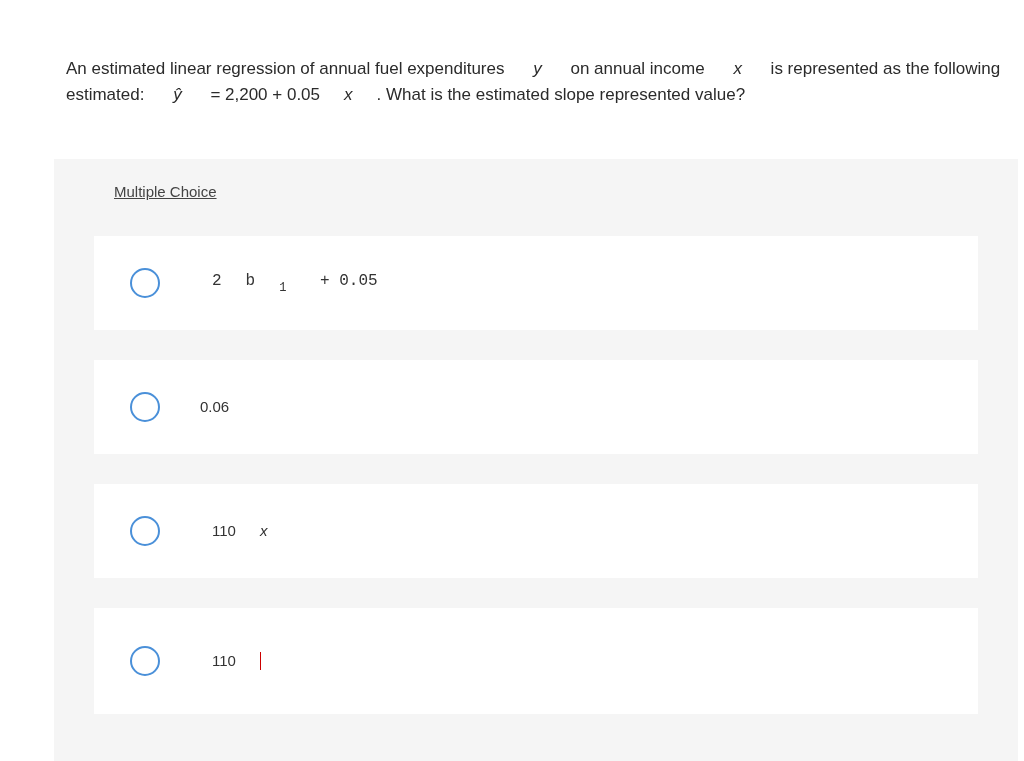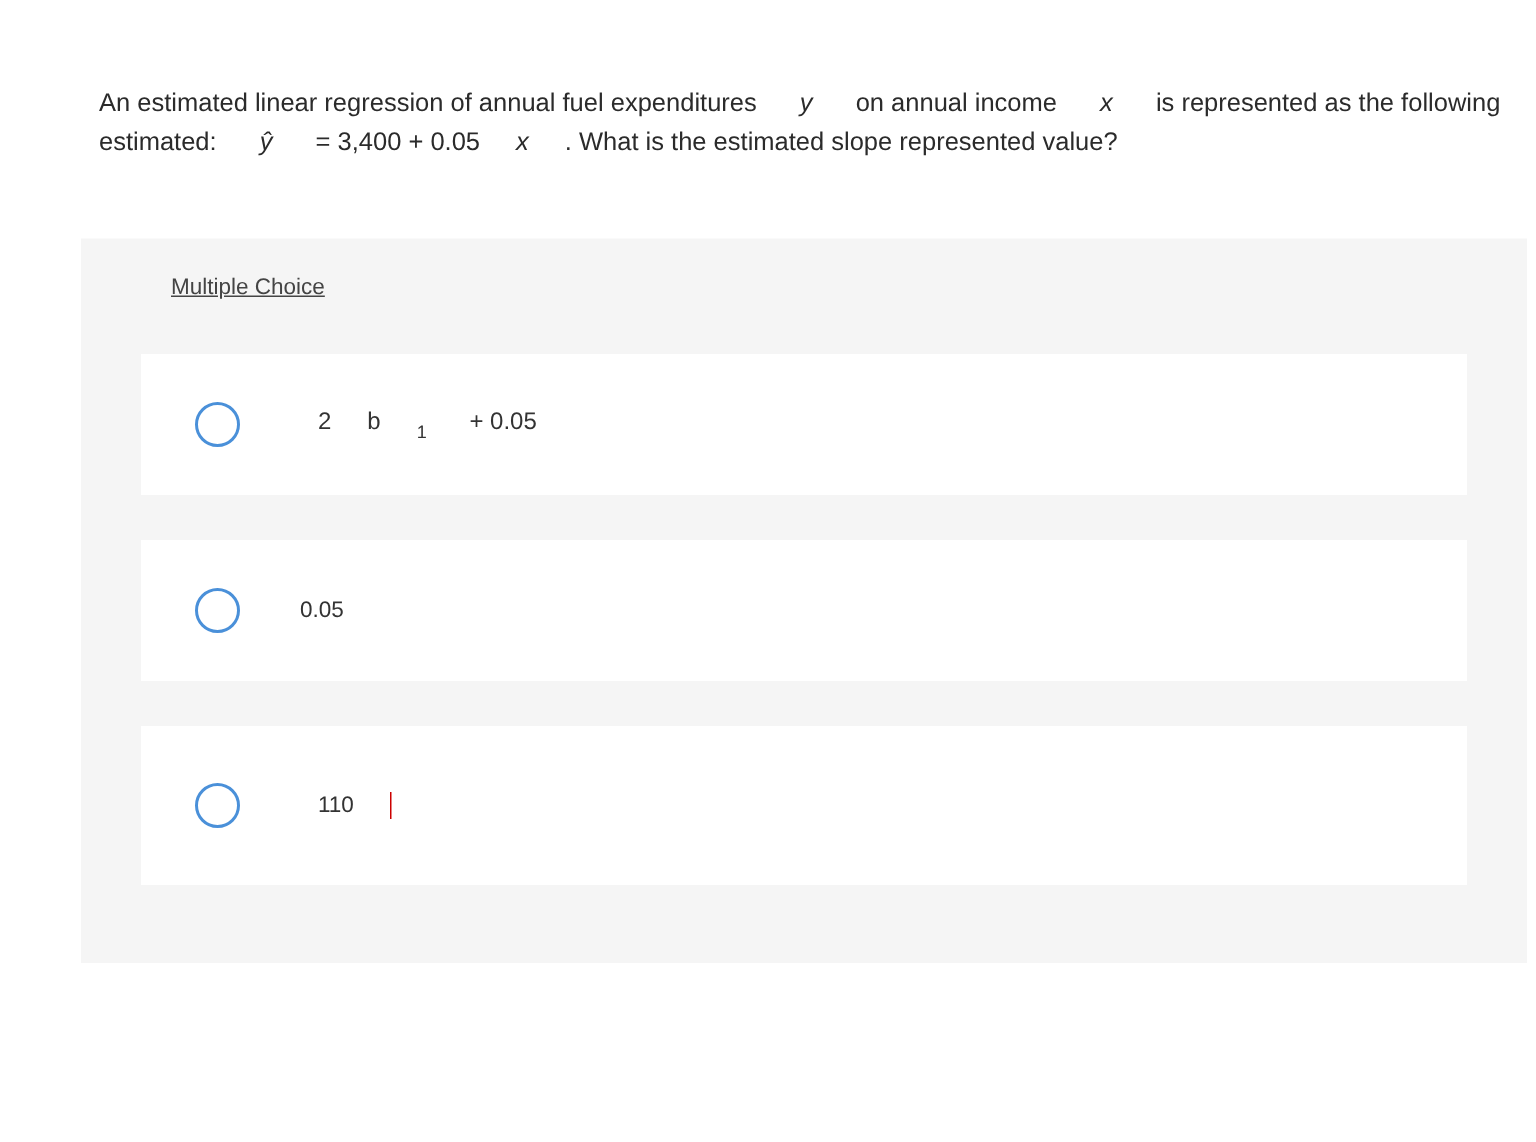--- a/index.html
+++ b/index.html
@@ -55,21 +55,21 @@
     border-radius: 50%;
     flex-shrink: 0;
     margin-right: 28px;
     cursor: pointer;
   }
   .option-text {
     font-size: 15px;
     color: #333;
   }
   .mono {
-    font-family: Liberation Sans, sans-serif;
+    font-family: Liberation Mono, monospace;
     font-size: 16px;
     text-align: right;
   }
   .mono .sub {
     font-size: 12px;
     vertical-align: sub;
     position: relative;
     top: 2px;
   }
   .opt3 .italic-x {
@@ -85,40 +85,46 @@
     height: 18px;
     background: #cc0000;
     vertical-align: middle;
   }
 </style>
 </head>
 <body>
 
 <div class="question-text">
   <span>An estimated linear regression of annual fuel expenditures </span><span class="italic">y</span><span> on annual income </span><span class="italic">x</span><span> is represented as the following</span><br>
-  <span>estimated: </span><span class="italic">ŷ</span><span> = 3,400 + 0.05</span><span class="italic">x</span><span>. What is the estimated slope represented value?</span>
+  <span>estimated: </span><span class="italic">ŷ</span><span> = 2,200 + 0.05</span><span class="italic">x</span><span>. What is the estimated slope represented value?</span>
 </div>
 
 <div class="answer-block">
   <div class="mc-header">Multiple Choice</div>
 
   <div class="options-wrapper">
 
     <div class="option-row">
       <div class="radio-circle"></div>
       <div class="option-text mono">
         <span>2</span><span class="italic">b</span><span class="sub">1</span><span> + 0.05</span>
       </div>
     </div>
 
     <div class="option-row">
       <div class="radio-circle"></div>
-      <div class="option-text">0.05</div>
+      <div class="option-text">0.06</div>
     </div>
 
+    <div class="option-row opt3">
+      <div class="radio-circle"></div>
+      <div class="option-text">
+        <span>110</span><span class="italic-x">x</span>
+      </div>
+    </div>
 
     <div class="option-row">
       <div class="radio-circle"></div>
       <div class="option-text opt4-text">
         <span>110</span>
           <span class="red-cursor"></span>
       </div>
     </div>
 
   </div>

